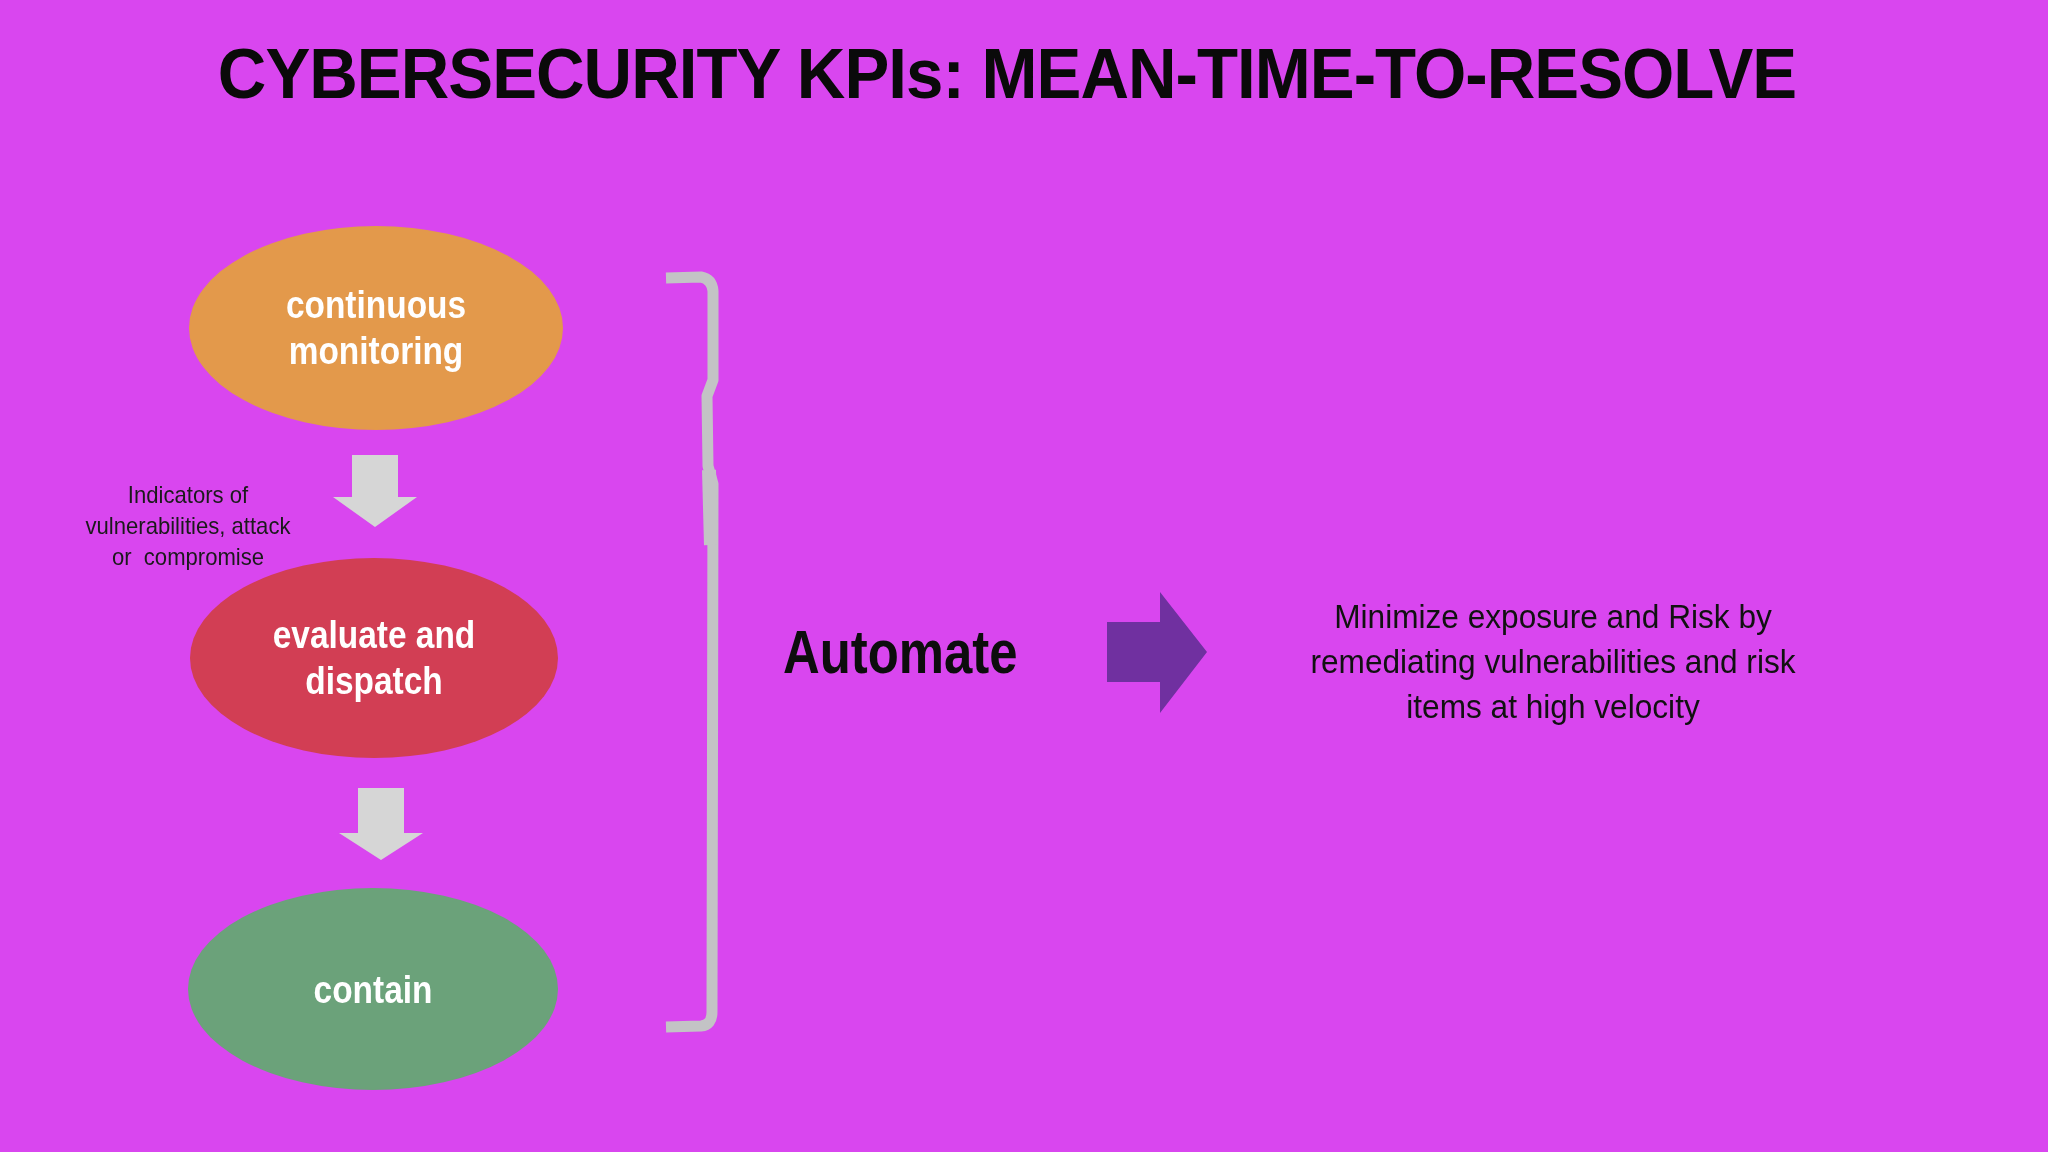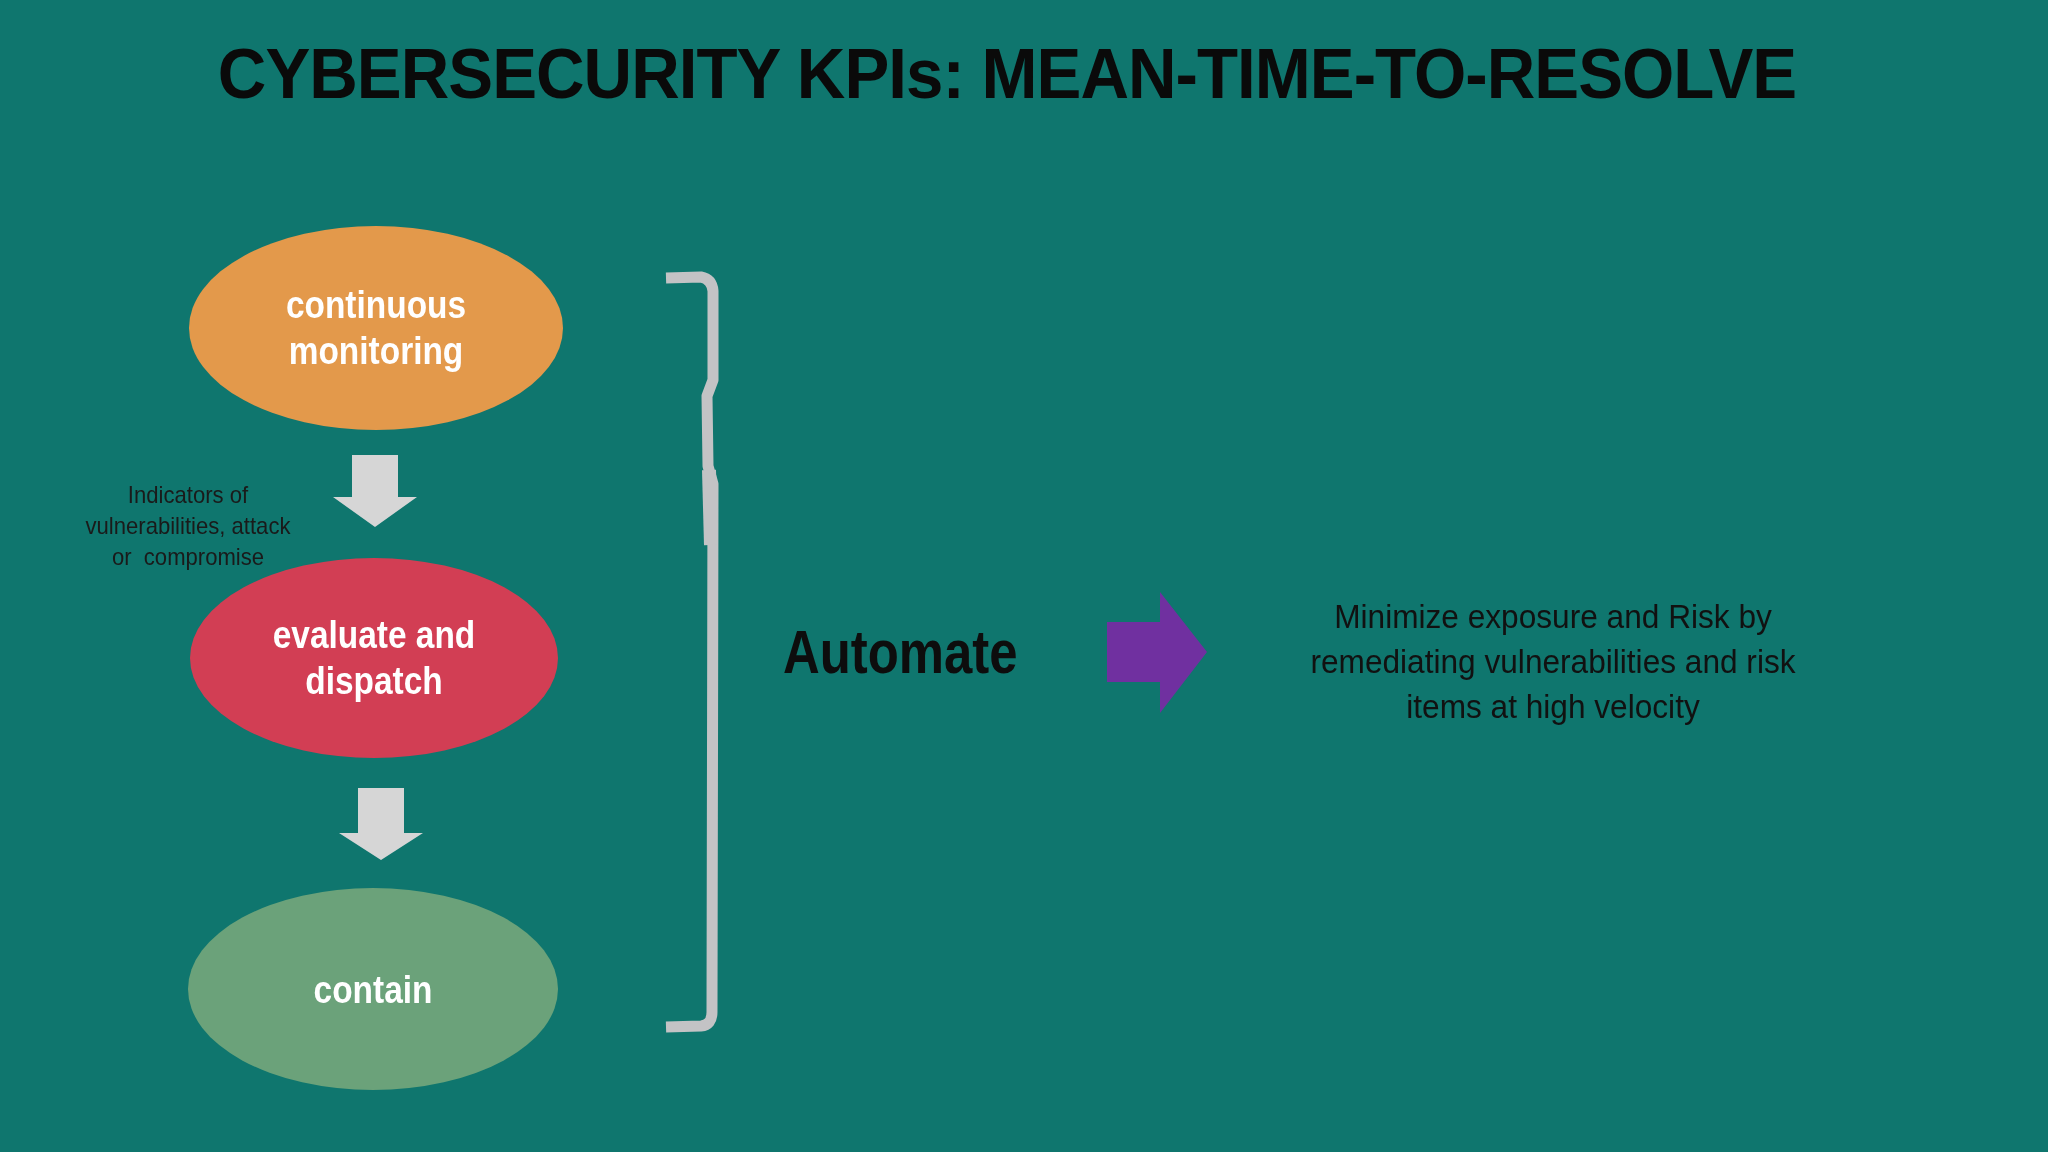--- a/index.html
+++ b/index.html
@@ -1,17 +1,17 @@
 <!DOCTYPE html>
 <html><head>
 <meta charset="utf-8">
 <style>
   html,body{margin:0;padding:0;background:#ffffff;}
   #canvas{
-    position:relative;width:2048px;height:1152px;background:#0f766e;
+    position:relative;width:2048px;height:1152px;background:#d946ef;
     font-family:"Liberation Sans",sans-serif;overflow:hidden;
   }
   .abs{position:absolute;}
   #title{
     left:0;top:34px;width:2014px;text-align:center;
     font-size:70px;font-weight:bold;color:#0a0a0a;
     transform:scaleX(0.96);transform-origin:center;
     white-space:nowrap;letter-spacing:-1px;
   }
   .step-label{

